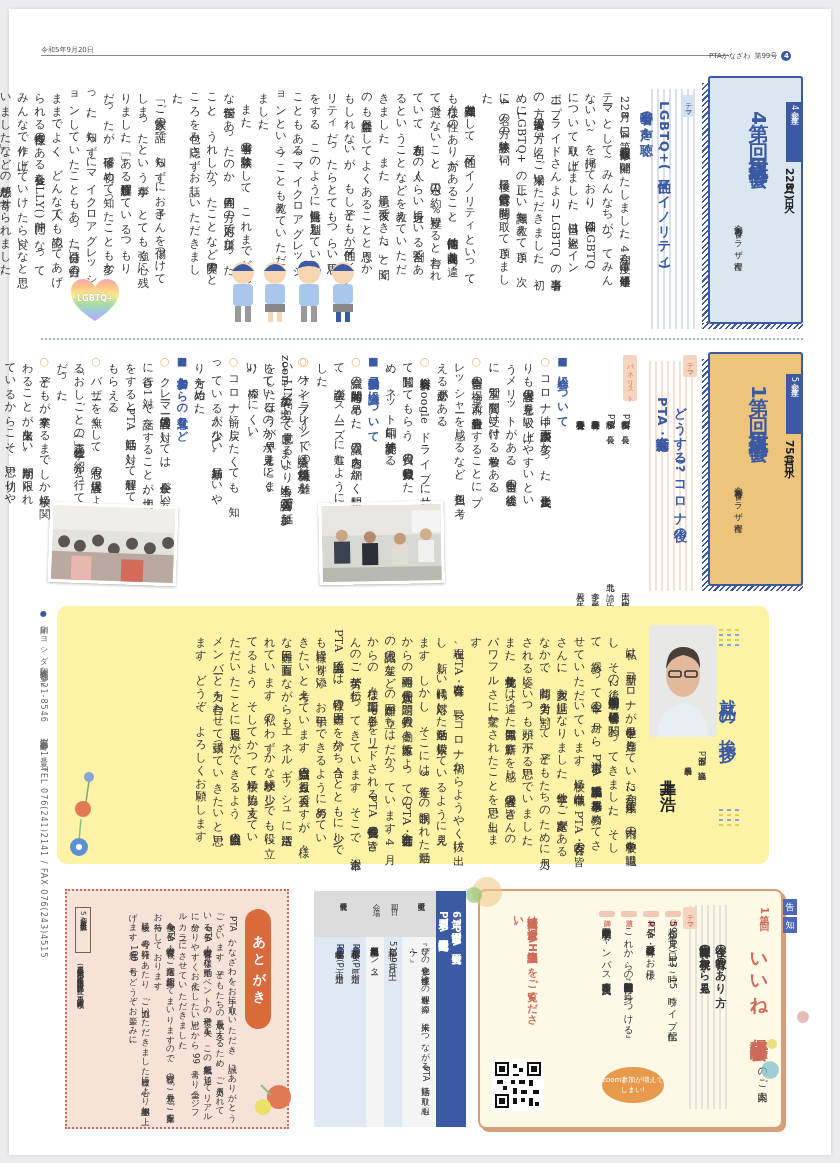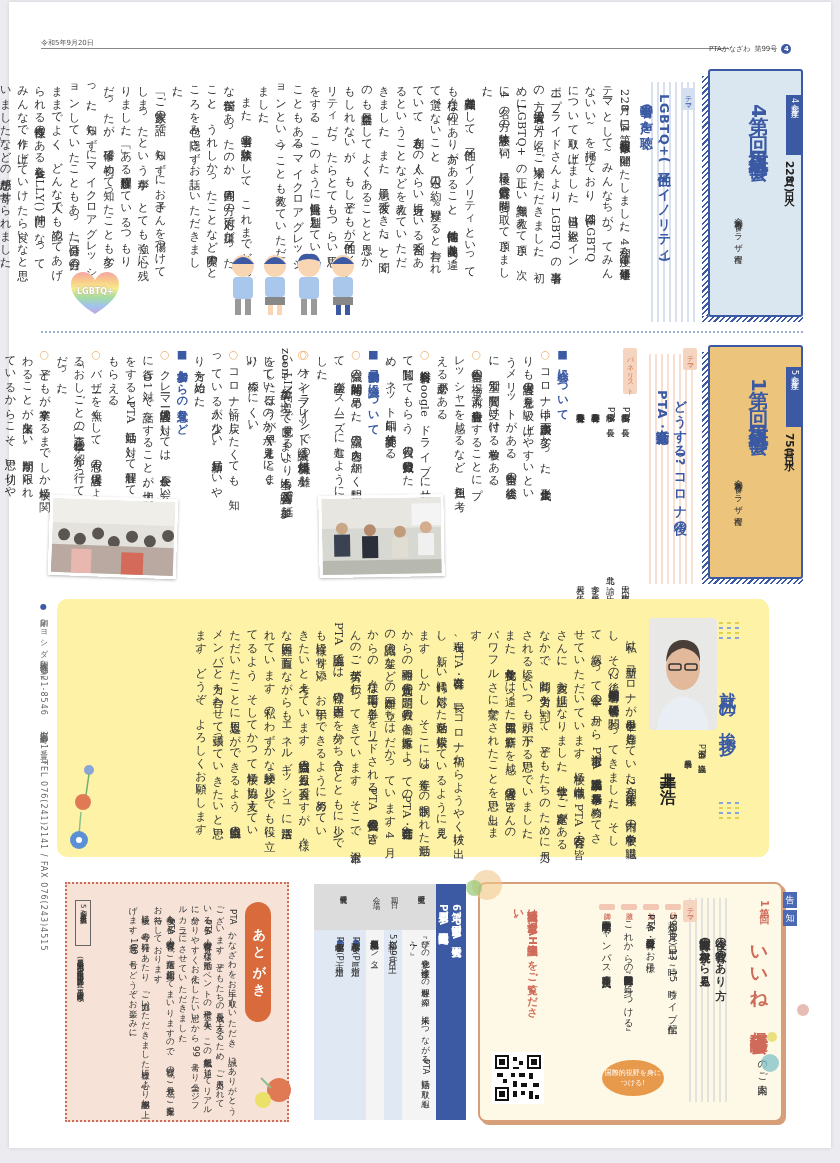--- a/index.html
+++ b/index.html
@@ -1,18 +1,18 @@
 <!DOCTYPE html>
 <html><head>
 <meta charset="utf-8">
 <style>
   * { box-sizing: border-box; margin: 0; padding: 0; }
   html, body { width: 840px; height: 1163px; background: #ececf0; overflow: hidden; }
   body { font-family: "DejaVu Serif", "Liberation Serif", serif; color: #333; position: relative; }
-  .page { position: absolute; left: 9px; top: 2px; width: 822px; height: 1146px; background: #fff; box-shadow: 0 0 4px rgba(0,0,0,0.12); }
+  .page { position: absolute; left: 9px; top: 9px; width: 822px; height: 1146px; background: #fff; box-shadow: 0 0 4px rgba(0,0,0,0.12); }
   .hdr-date { position: absolute; left: 32px; top: 36px; font-size: 7px; font-family: "DejaVu Sans", sans-serif; color: #555; }
   .hdr-line { position: absolute; left: 32px; top: 46px; width: 688px; height: 1px; background: #888; }
   .hdr-right { position: absolute; left: 700px; top: 42px; font-size: 7px; font-family: "DejaVu Sans", sans-serif; color: #444; display: flex; align-items: center; gap: 4px; }
   .hdr-num { display: inline-block; width: 10px; height: 10px; border-radius: 50%; background: #3b5aa3; color: #fff; font-size: 7px; text-align: center; line-height: 10px; font-weight: bold; }
 
   .vt { writing-mode: vertical-rl; text-orientation: mixed; }
   .body-text { font-size: 11.2px; line-height: 17.2px; letter-spacing: 0.3px; color: #333; }
   .body-text p { text-indent: 1em; }
   .body-text p.noind { text-indent: 0; }
 
@@ -305,21 +305,21 @@
       <div style="display:flex; flex-direction:column; align-items:center;">
         <span class="vt" style="background:#f2c8b4; color:#cf6b5a; font-family:'DejaVu Sans',sans-serif; font-size:7px; padding:3px; border-radius:2px;">演題</span>
         <span class="vt" style="font-family:'DejaVu Sans',sans-serif; font-size:9.5px; line-height:13px; height:160px; margin-top:4px;">これからの教育価値『国際的視野を身につける』</span>
       </div>
       <div style="display:flex; flex-direction:column; align-items:center;">
         <span class="vt" style="background:#f2c8b4; color:#cf6b5a; font-family:'DejaVu Sans',sans-serif; font-size:7px; padding:3px; border-radius:2px;">講師</span>
         <span class="vt" style="font-family:'DejaVu Sans',sans-serif; font-size:9.5px; line-height:13px; height:160px; margin-top:4px;">日本航空学園能登キャンパス常務理事 浅川正人氏</span>
       </div>
     </div>
 
-    <div style="position:absolute; left:122px; top:176px; width:62px; height:36px; background:#e89a4c; border-radius:50%; color:#fff; font-family:'DejaVu Sans',sans-serif; font-size:7px; text-align:center; padding-top:8px; line-height:10px;">国際的視野を身につける!</div>
+    <div style="position:absolute; left:122px; top:176px; width:62px; height:36px; background:#e89a4c; border-radius:50%; color:#fff; font-family:'DejaVu Sans',sans-serif; font-size:7px; text-align:center; padding-top:8px; line-height:10px;">zoom参加が増えてしまい!</div>
 
     <div class="vt" style="position:absolute; left:32px; top:18px; height:130px; font-family:'DejaVu Sans',sans-serif; font-weight:bold; font-size:10.5px; line-height:14px; color:#cf6b5a;">視聴方法は金沢市PTA協議会HPをご覧ください。</div>
 
     <div style="position:absolute; left:12px; top:168px; width:52px; height:52px; background:#fff; padding:3px;">
       <svg width="46" height="46" viewBox="0 0 23 23">
         <rect width="23" height="23" fill="#fff"></rect>
         <g fill="#111">
           <rect x="0" y="0" width="7" height="7"></rect>
             <rect x="1" y="1" width="5" height="5" fill="#fff"></rect>
             <rect x="2" y="2" width="3" height="3"></rect>

